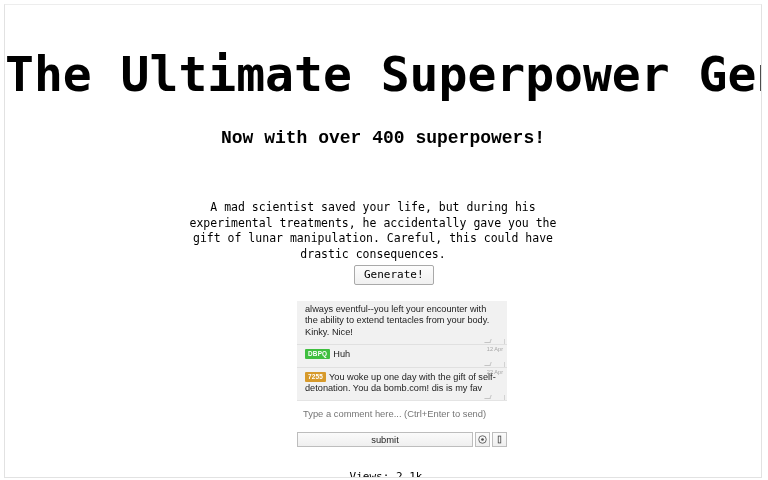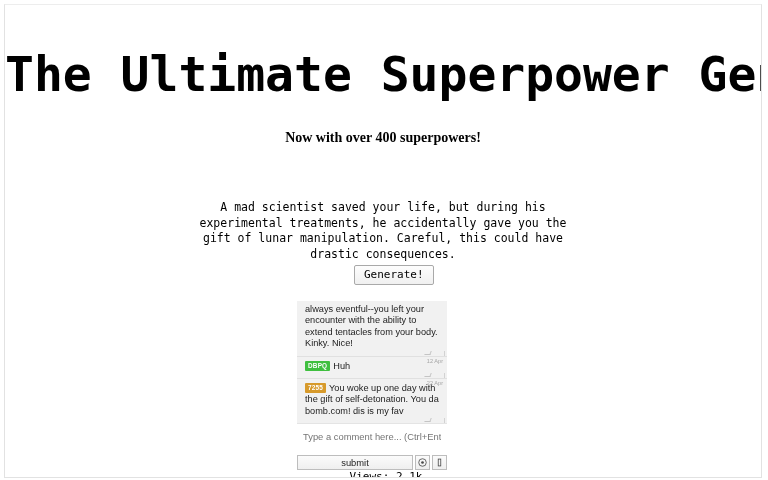--- a/index.html
+++ b/index.html
@@ -50,32 +50,32 @@
     letter-spacing: 0px;
     color: #000000;
     white-space: nowrap;
   }
   .subtitle {
     position: absolute;
     left: 0;
     top: 120px;
     width: 756px;
     text-align: center;
-    font-family: Liberation Serif, serif;
+    font-family: Liberation Mono, monospace;
     font-weight: bold;
-    font-size: 14px;
+    font-size: 18px;
     line-height: 26px;
     color: #000000;
     white-space: nowrap;
   }
 
   
   .description {
     position: absolute;
-    left: 178px;
+    left: 168px;
     top: 195px;
     width: 400px;
     text-align: center;
     font-family: "DejaVu Sans Mono", monospace;
     font-size: 11.5px;
     line-height: 15.5px;
     color: #000000;
   }
 
   
@@ -93,21 +93,21 @@
     border-radius: 2px;
     cursor: pointer;
     white-space: nowrap;
   }
 
   
   .comment-widget {
     position: absolute;
     left: 292px;
     top: 296px;
-    width: 150px;
+    width: 210px;
     font-family: "Liberation Sans", sans-serif;
   }
 
   .comment-list {
     background: #f1f1f1;
     border-bottom: 1px solid #e4e4e4;
   }
 
   .comment {
     position: relative;

